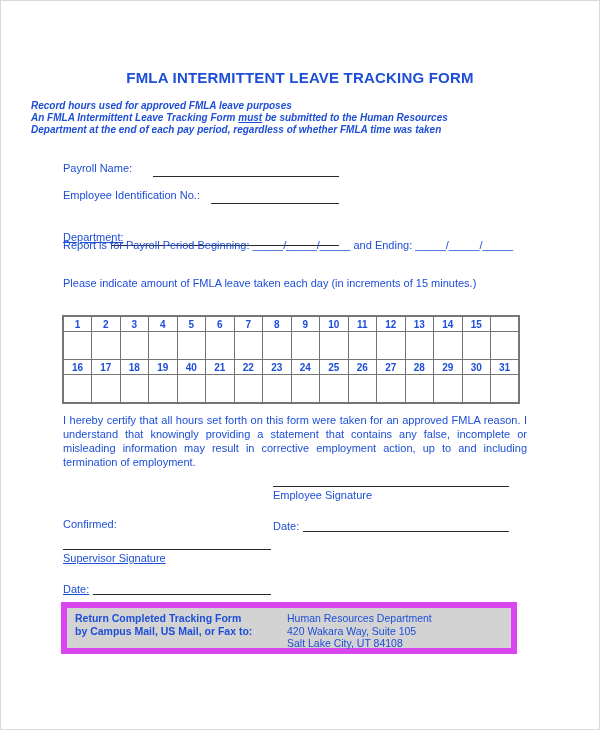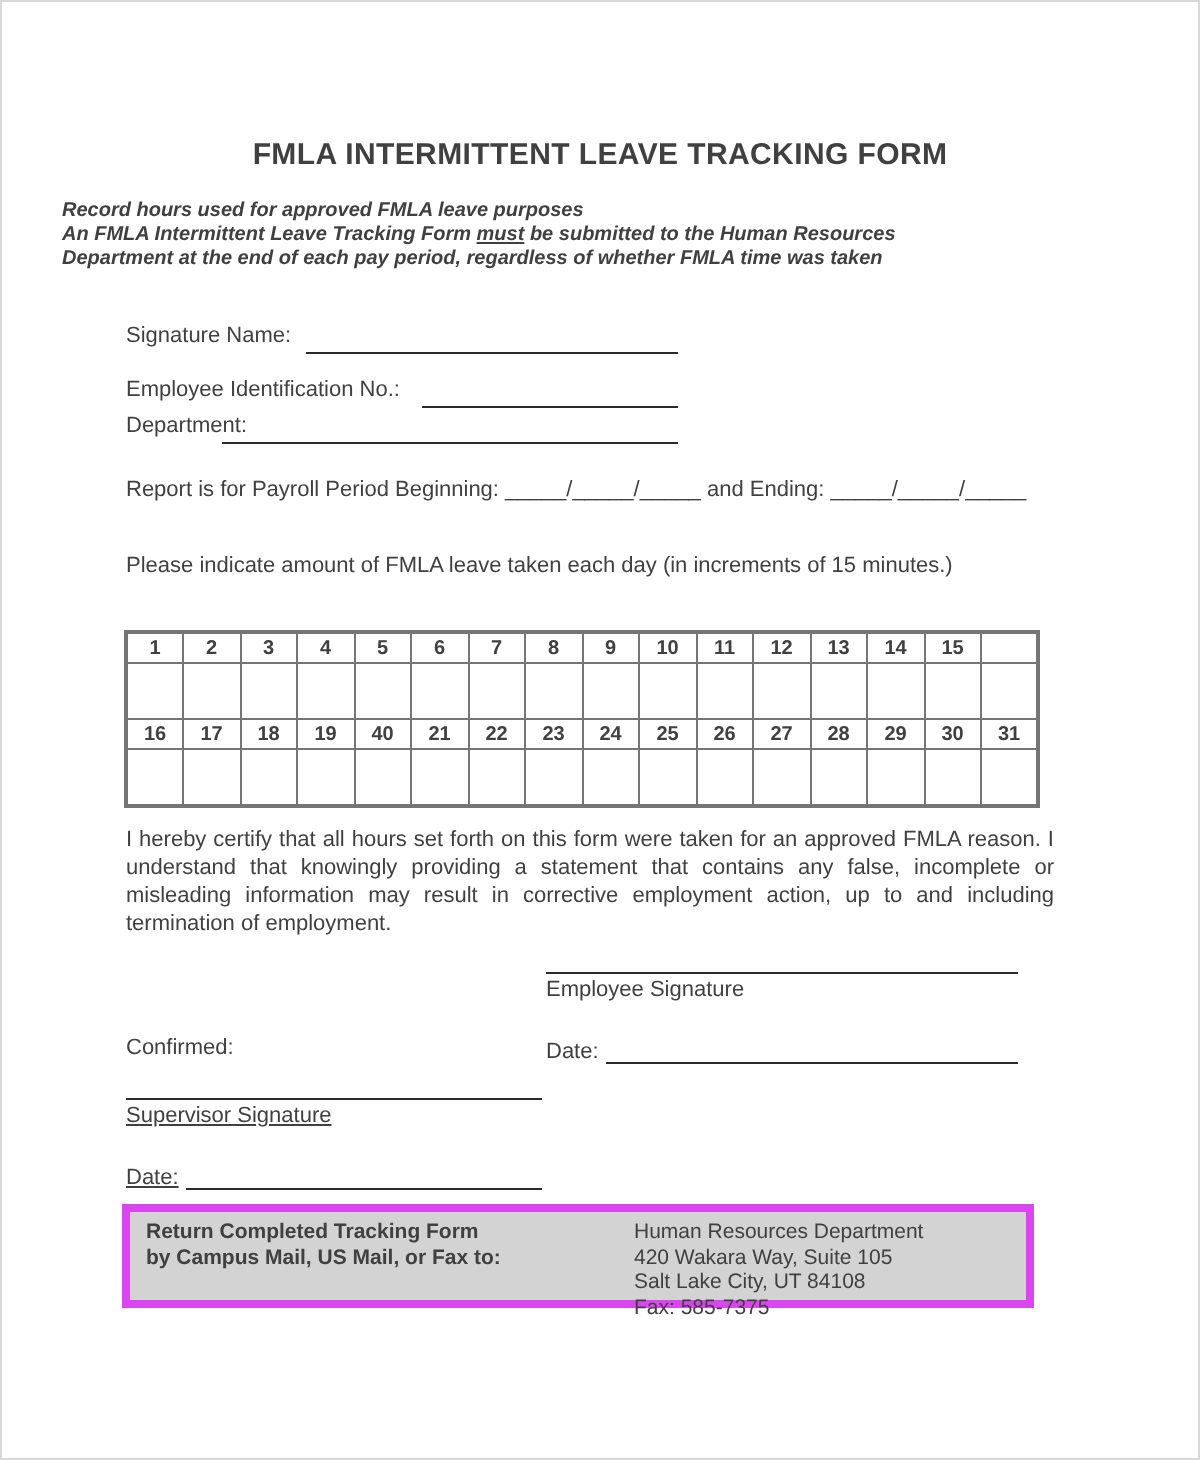--- a/index.html
+++ b/index.html
@@ -3,21 +3,21 @@
 <meta charset="utf-8">
 <style>
   html,body { margin:0; padding:0; background:#fff; }
   .page {
     position:relative;
     width:600px; height:730px;
     background:#ffffff;
     border:1px solid #d9d9d9;
     box-sizing:border-box;
     font-family:"Liberation Sans", sans-serif;
-    color:#404040;
+    color:#1d4ed8;
     overflow:hidden;
   }
   .title {
     position:absolute; top:68px; left:0; width:100%;
     text-align:center;
     font-size:15px; font-weight:bold; letter-spacing:0.2px;
   }
   .subtitle {
     position:absolute; top:99px; left:0; width:100%;
     text-align:left;
@@ -58,51 +58,51 @@
     position:absolute; top:412px; left:62px; width:464px;
     font-size:11px; line-height:14px; text-align:justify;
   }
   .sigblock { position:absolute; font-size:11px; }
   .sigline { border-top:1px solid #2a2a2a; height:0; margin-bottom:2px; }
   .daterow { display:flex; align-items:flex-end; margin-top:19px; }
   .dateline { flex:1; border-bottom:1px solid #2a2a2a; height:11px; margin-left:4px; }
   .returnbox {
     position:absolute; top:601px; left:60px;
     width:456px; height:52px; box-sizing:border-box;
-    background:#d3d3d3; border:4px solid #d946ef;
+    background:#d3d3d3; border:6px solid #d946ef;
     display:flex; padding:4px 4px 0 8px;
-    font-size:10.5px; line-height:12.5px;gap:32px;
+    font-size:10.5px; line-height:12.5px;
   }
   .returnbox .leftcol { width:212px; font-weight:bold; }
   .returnbox .rightcol { flex:1; }
 </style>
 </head>
 <body>
 
 <div class="page">
 
   <div class="title">FMLA INTERMITTENT LEAVE TRACKING FORM</div>
 
   <div class="subtitle">
     <div>Record hours used for approved FMLA leave purposes</div>
     <div><span>An FMLA Intermittent Leave Tracking Form </span><span class="und">must</span><span> be submitted to the Human Resources</span></div>
     <div>Department at the end of each pay period, regardless of whether FMLA time was taken</div>
   </div>
 
   <div class="frow" style="top:161px;">
-    <span>Signature Name:</span>
+    <span>Payroll Name:</span>
     <span class="fill" style="left:90px;"></span>
   </div>
 
   <div class="frow" style="top:188px;">
     <span>Employee Identification No.:</span>
     <span class="fill" style="left:148px;"></span>
   </div>
 
-  <div class="frow" style="top:206px;">
+  <div class="frow" style="top:230px;text-decoration:underline;">
     <span>Department:</span>
     <span class="fill" style="left:48px;"></span>
   </div>
 
   <div class="txtline" style="top:238px;">
     <span>Report is for Payroll Period Beginning:</span>
     <span> </span>
     <span>_____/_____/_____</span>
     <span> </span>
     <span>and Ending:</span>
@@ -214,17 +214,16 @@
 
   <div class="returnbox">
     <div class="leftcol">
       <div>Return Completed Tracking Form</div>
       <div>by Campus Mail, US Mail, or Fax to:</div>
     </div>
     <div class="rightcol">
       <div>Human Resources Department</div>
       <div>420 Wakara Way, Suite 105</div>
       <div>Salt Lake City, UT  84108</div>
-      <div>Fax:  585-7375</div>
     </div>
   </div>
 
 </div>
 
 </body></html>

